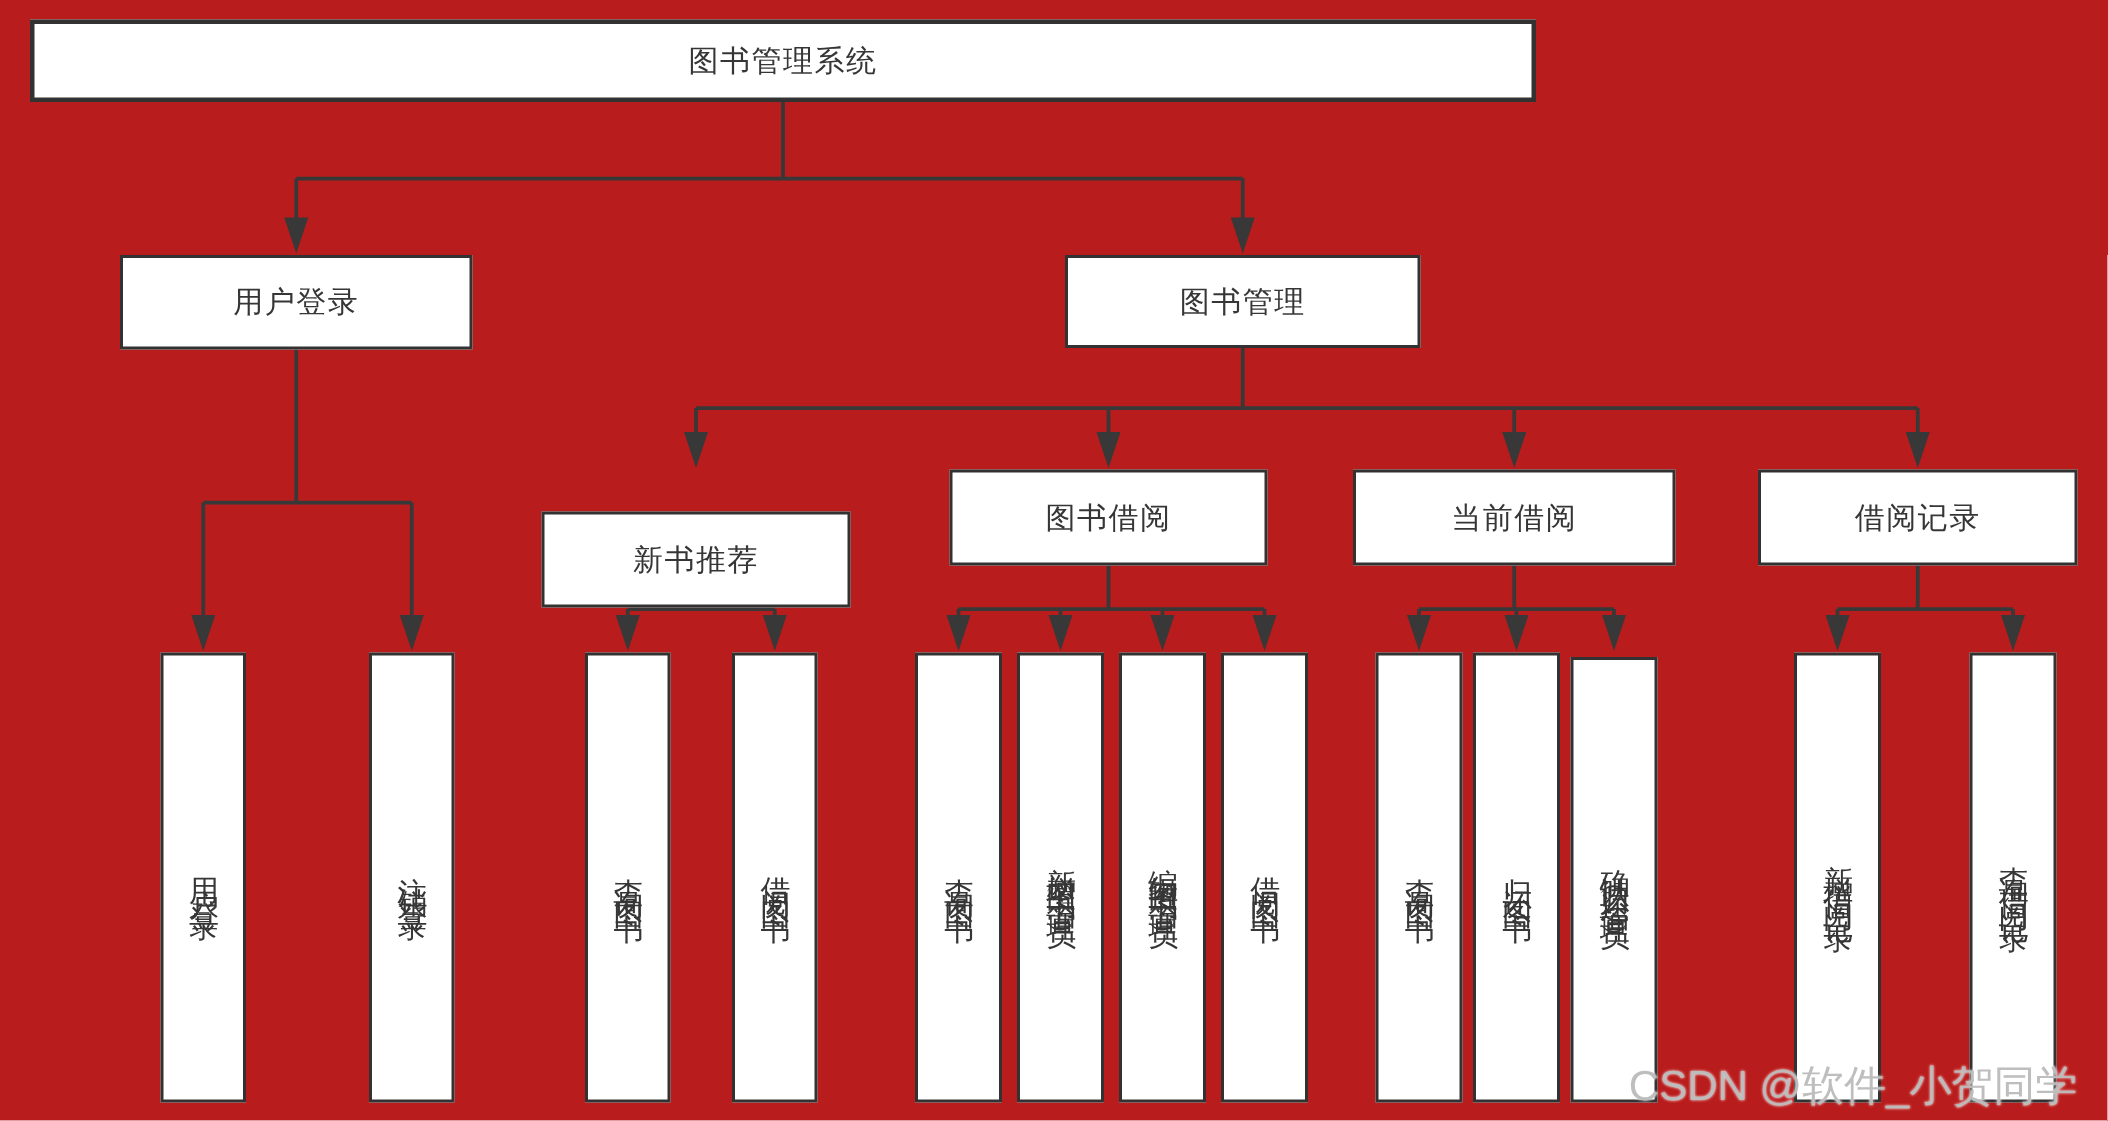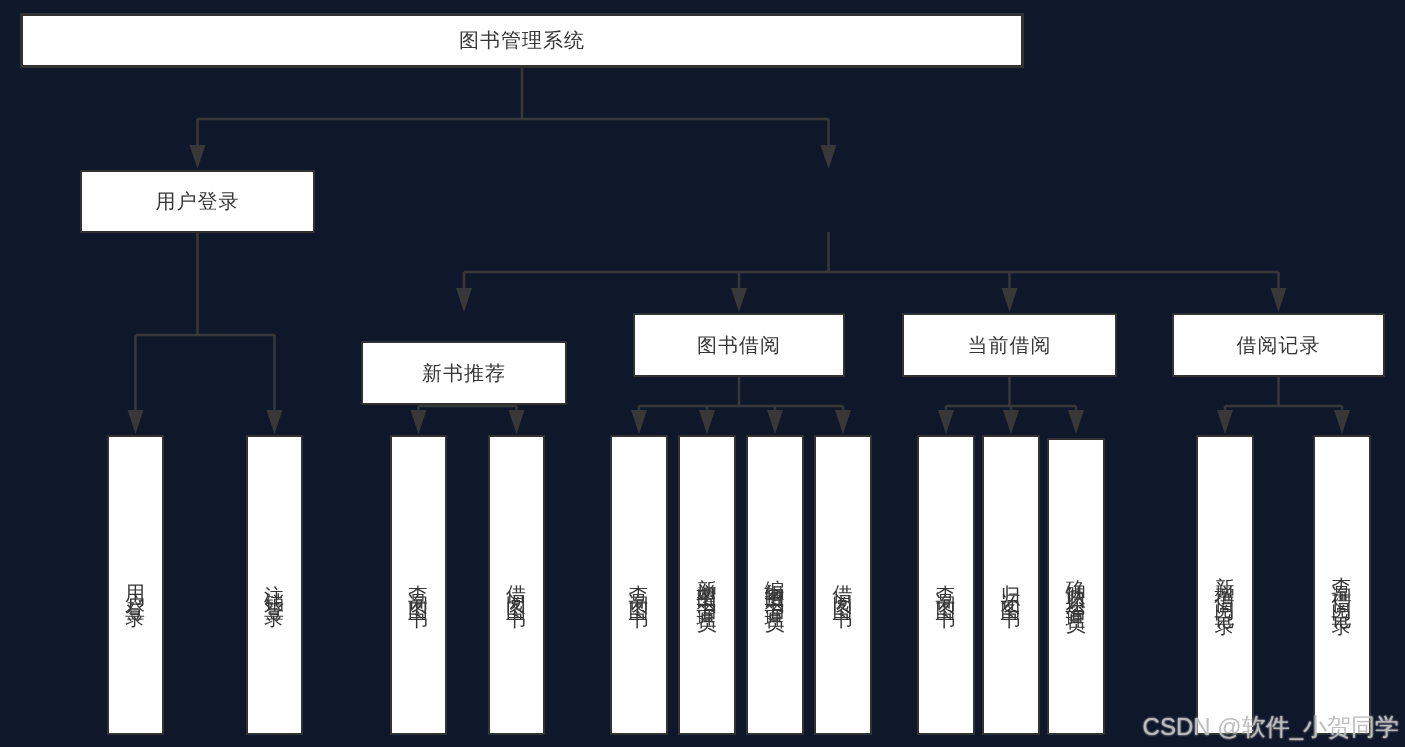--- a/index.html
+++ b/index.html
@@ -1,19 +1,19 @@
 <!DOCTYPE html>
 <html><head>
 <meta charset="utf-8">
 <style>
   html,body{margin:0;padding:0;background:#ffffff;}
   .canvas{
     position:relative;
     width:1405px;height:747px;
-    background:#0f172a;
+    background:#b91c1c;
     font-family:"Liberation Sans","DejaVu Sans",sans-serif;
     overflow:hidden;
   }
   svg.connectors{position:absolute;left:0;top:0;z-index:1;}
   .node{
     position:absolute;
     box-sizing:border-box;
     background:#ffffff;
     border:2px solid #323232;
     color:#363636;
@@ -25,23 +25,23 @@
   .v-label{
     writing-mode:vertical-rl;
     text-orientation:mixed;
     font-size:20px;
     letter-spacing:8px;
     line-height:1;
     white-space:nowrap;
   }
   .watermark{
     position:absolute;
-    right:6px;bottom:4px;
+    right:20px;bottom:4px;
     z-index:3;
-    font-size:24px;
+    font-size:28px;
     color:rgba(187,187,187,0.95);
     text-shadow:0 0 2px #ffffff;
     white-space:nowrap;
   }
 </style>
 </head>
 <body>
 
 <div class="canvas">
 
@@ -84,20 +84,23 @@
       <polygon points="1334,410 1350,410 1342,434"></polygon>
     </g>
   </svg>
 
   <div class="node root" style="left:20px;top:13px;width:1004px;height:55px;">
     <span class="h-label">图书管理系统</span>
   </div>
 
   <div class="node" style="left:80px;top:170px;width:235px;height:63px;">
     <span class="h-label">用户登录</span>
+  </div>
+  <div class="node" style="left:710px;top:170px;width:237px;height:62px;">
+    <span class="h-label">图书管理</span>
   </div>
 
   <div class="node" style="left:361px;top:313px;width:206px;height:64px;margin-top:28px;">
     <span class="h-label">新书推荐</span>
   </div>
   <div class="node" style="left:633px;top:313px;width:212px;height:64px;">
     <span class="h-label">图书借阅</span>
   </div>
   <div class="node" style="left:902px;top:313px;width:215px;height:64px;">
     <span class="h-label">当前借阅</span>

